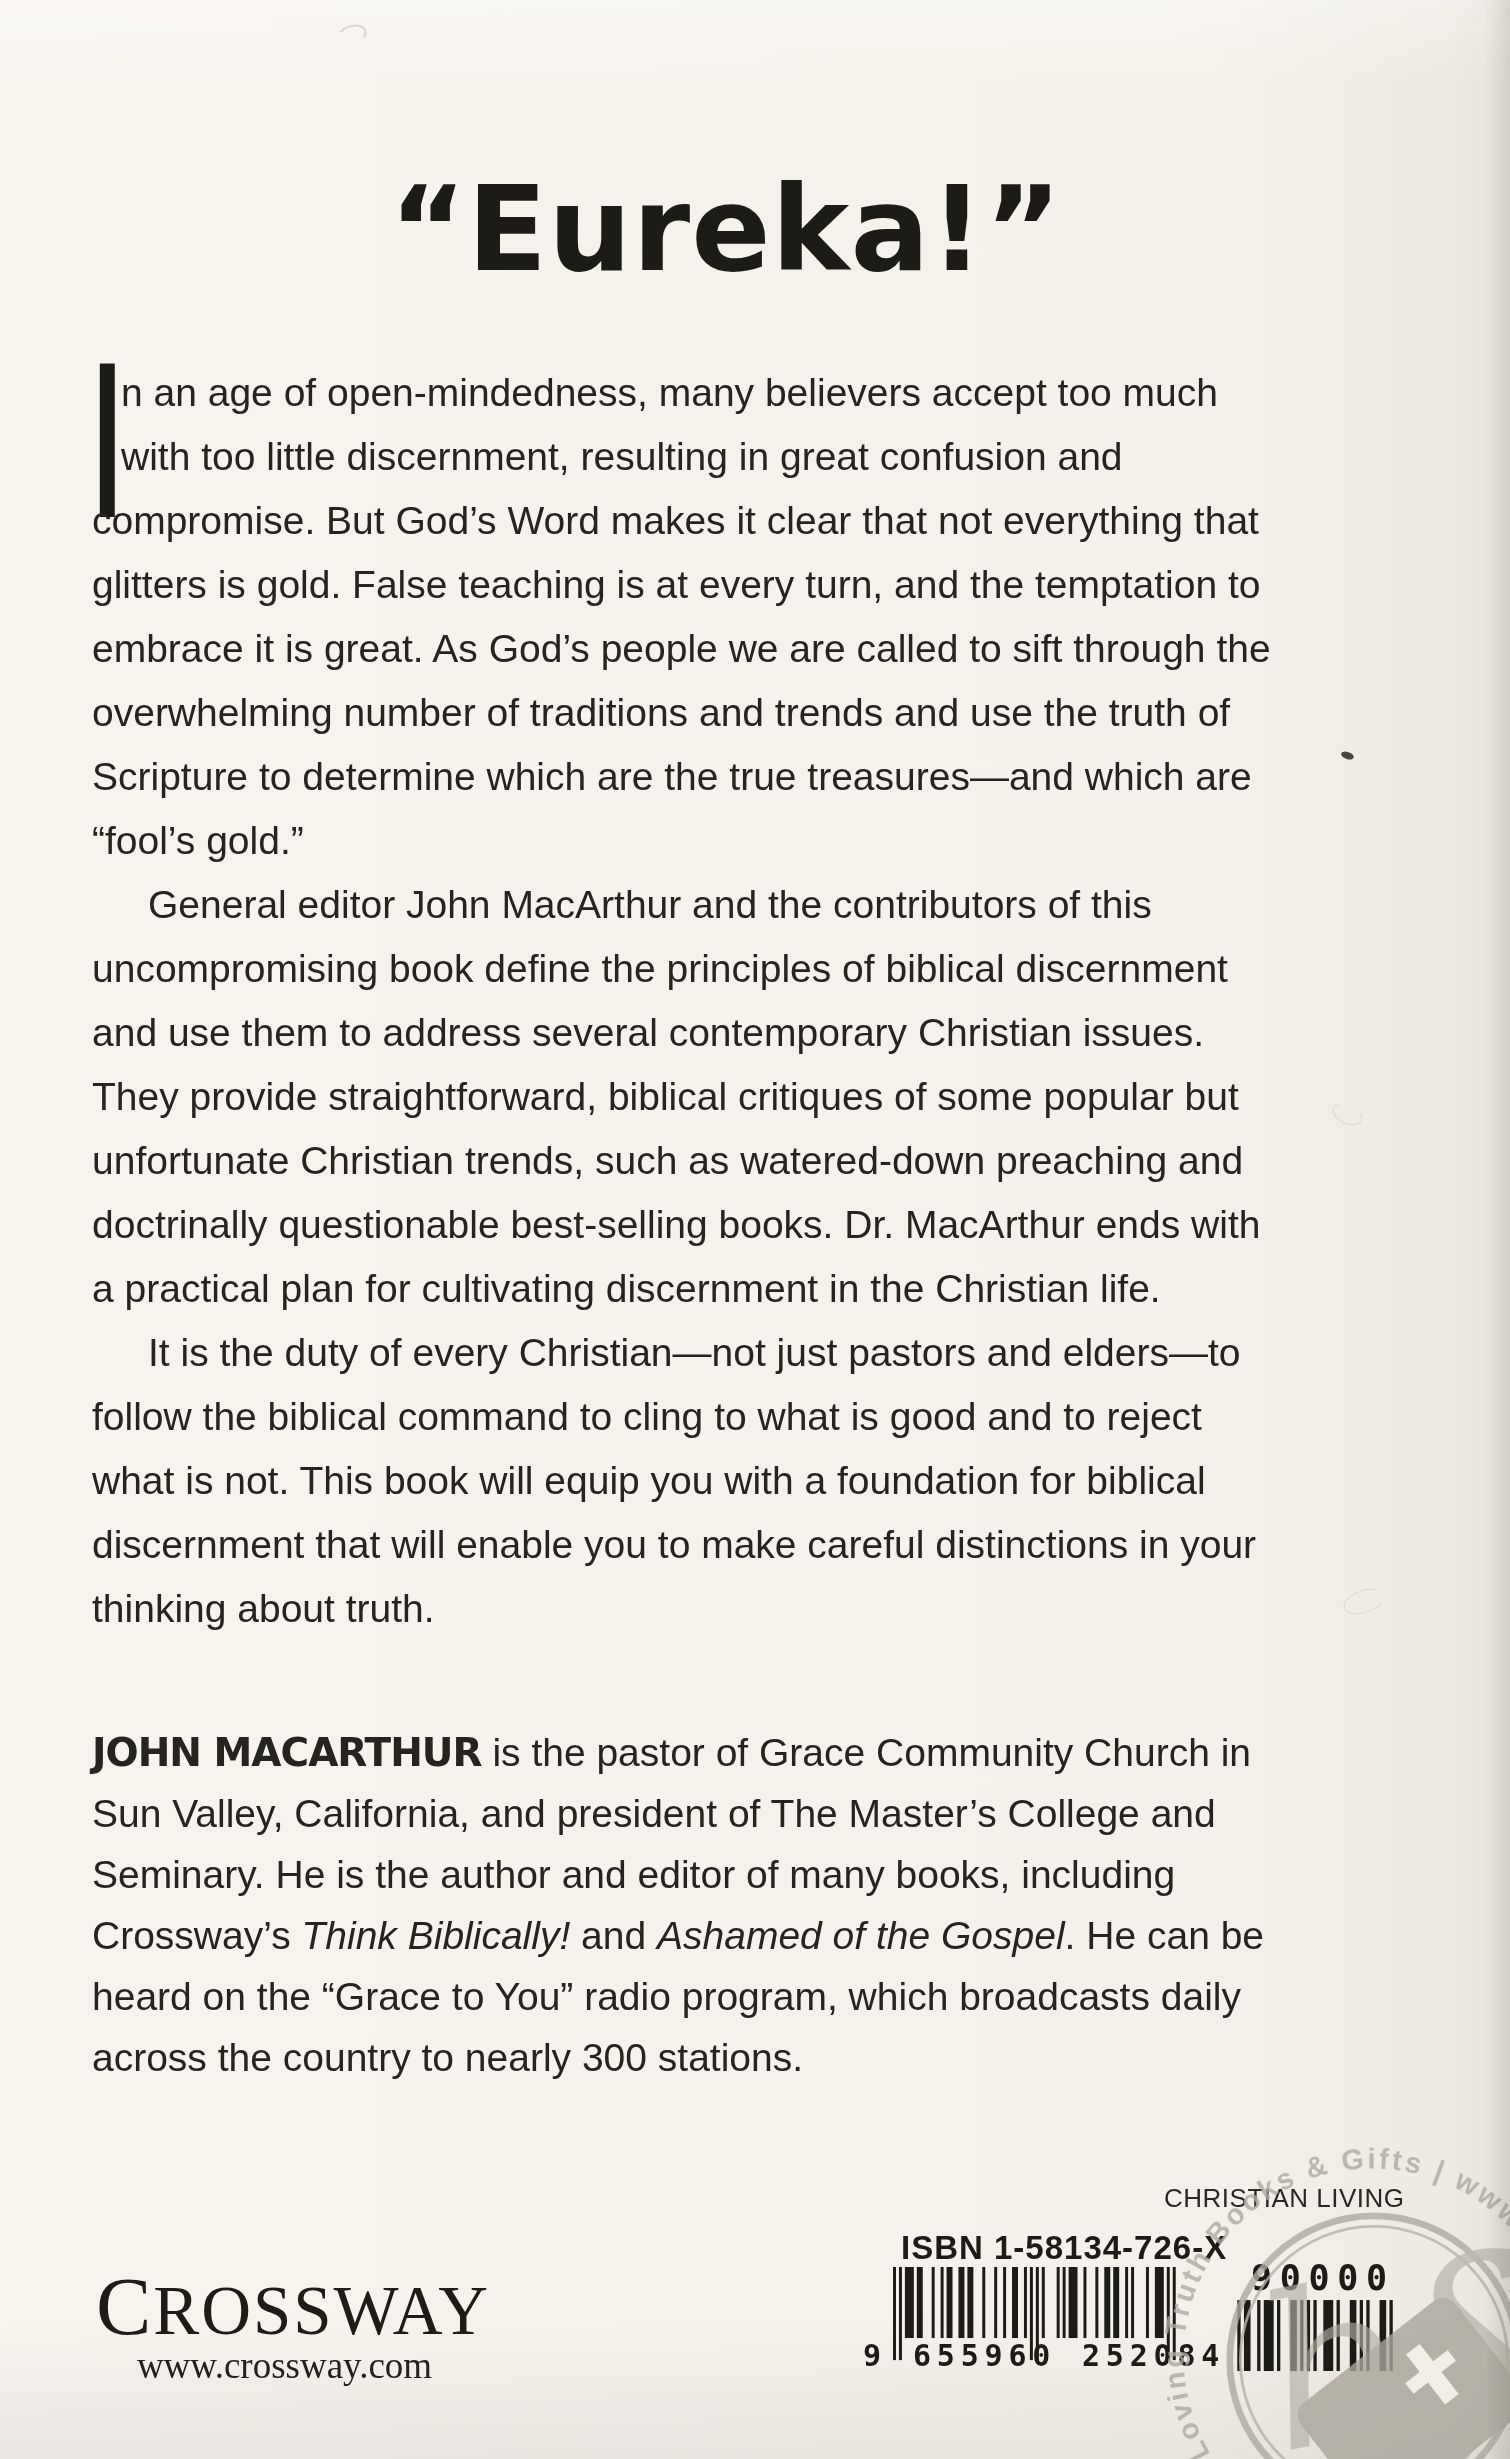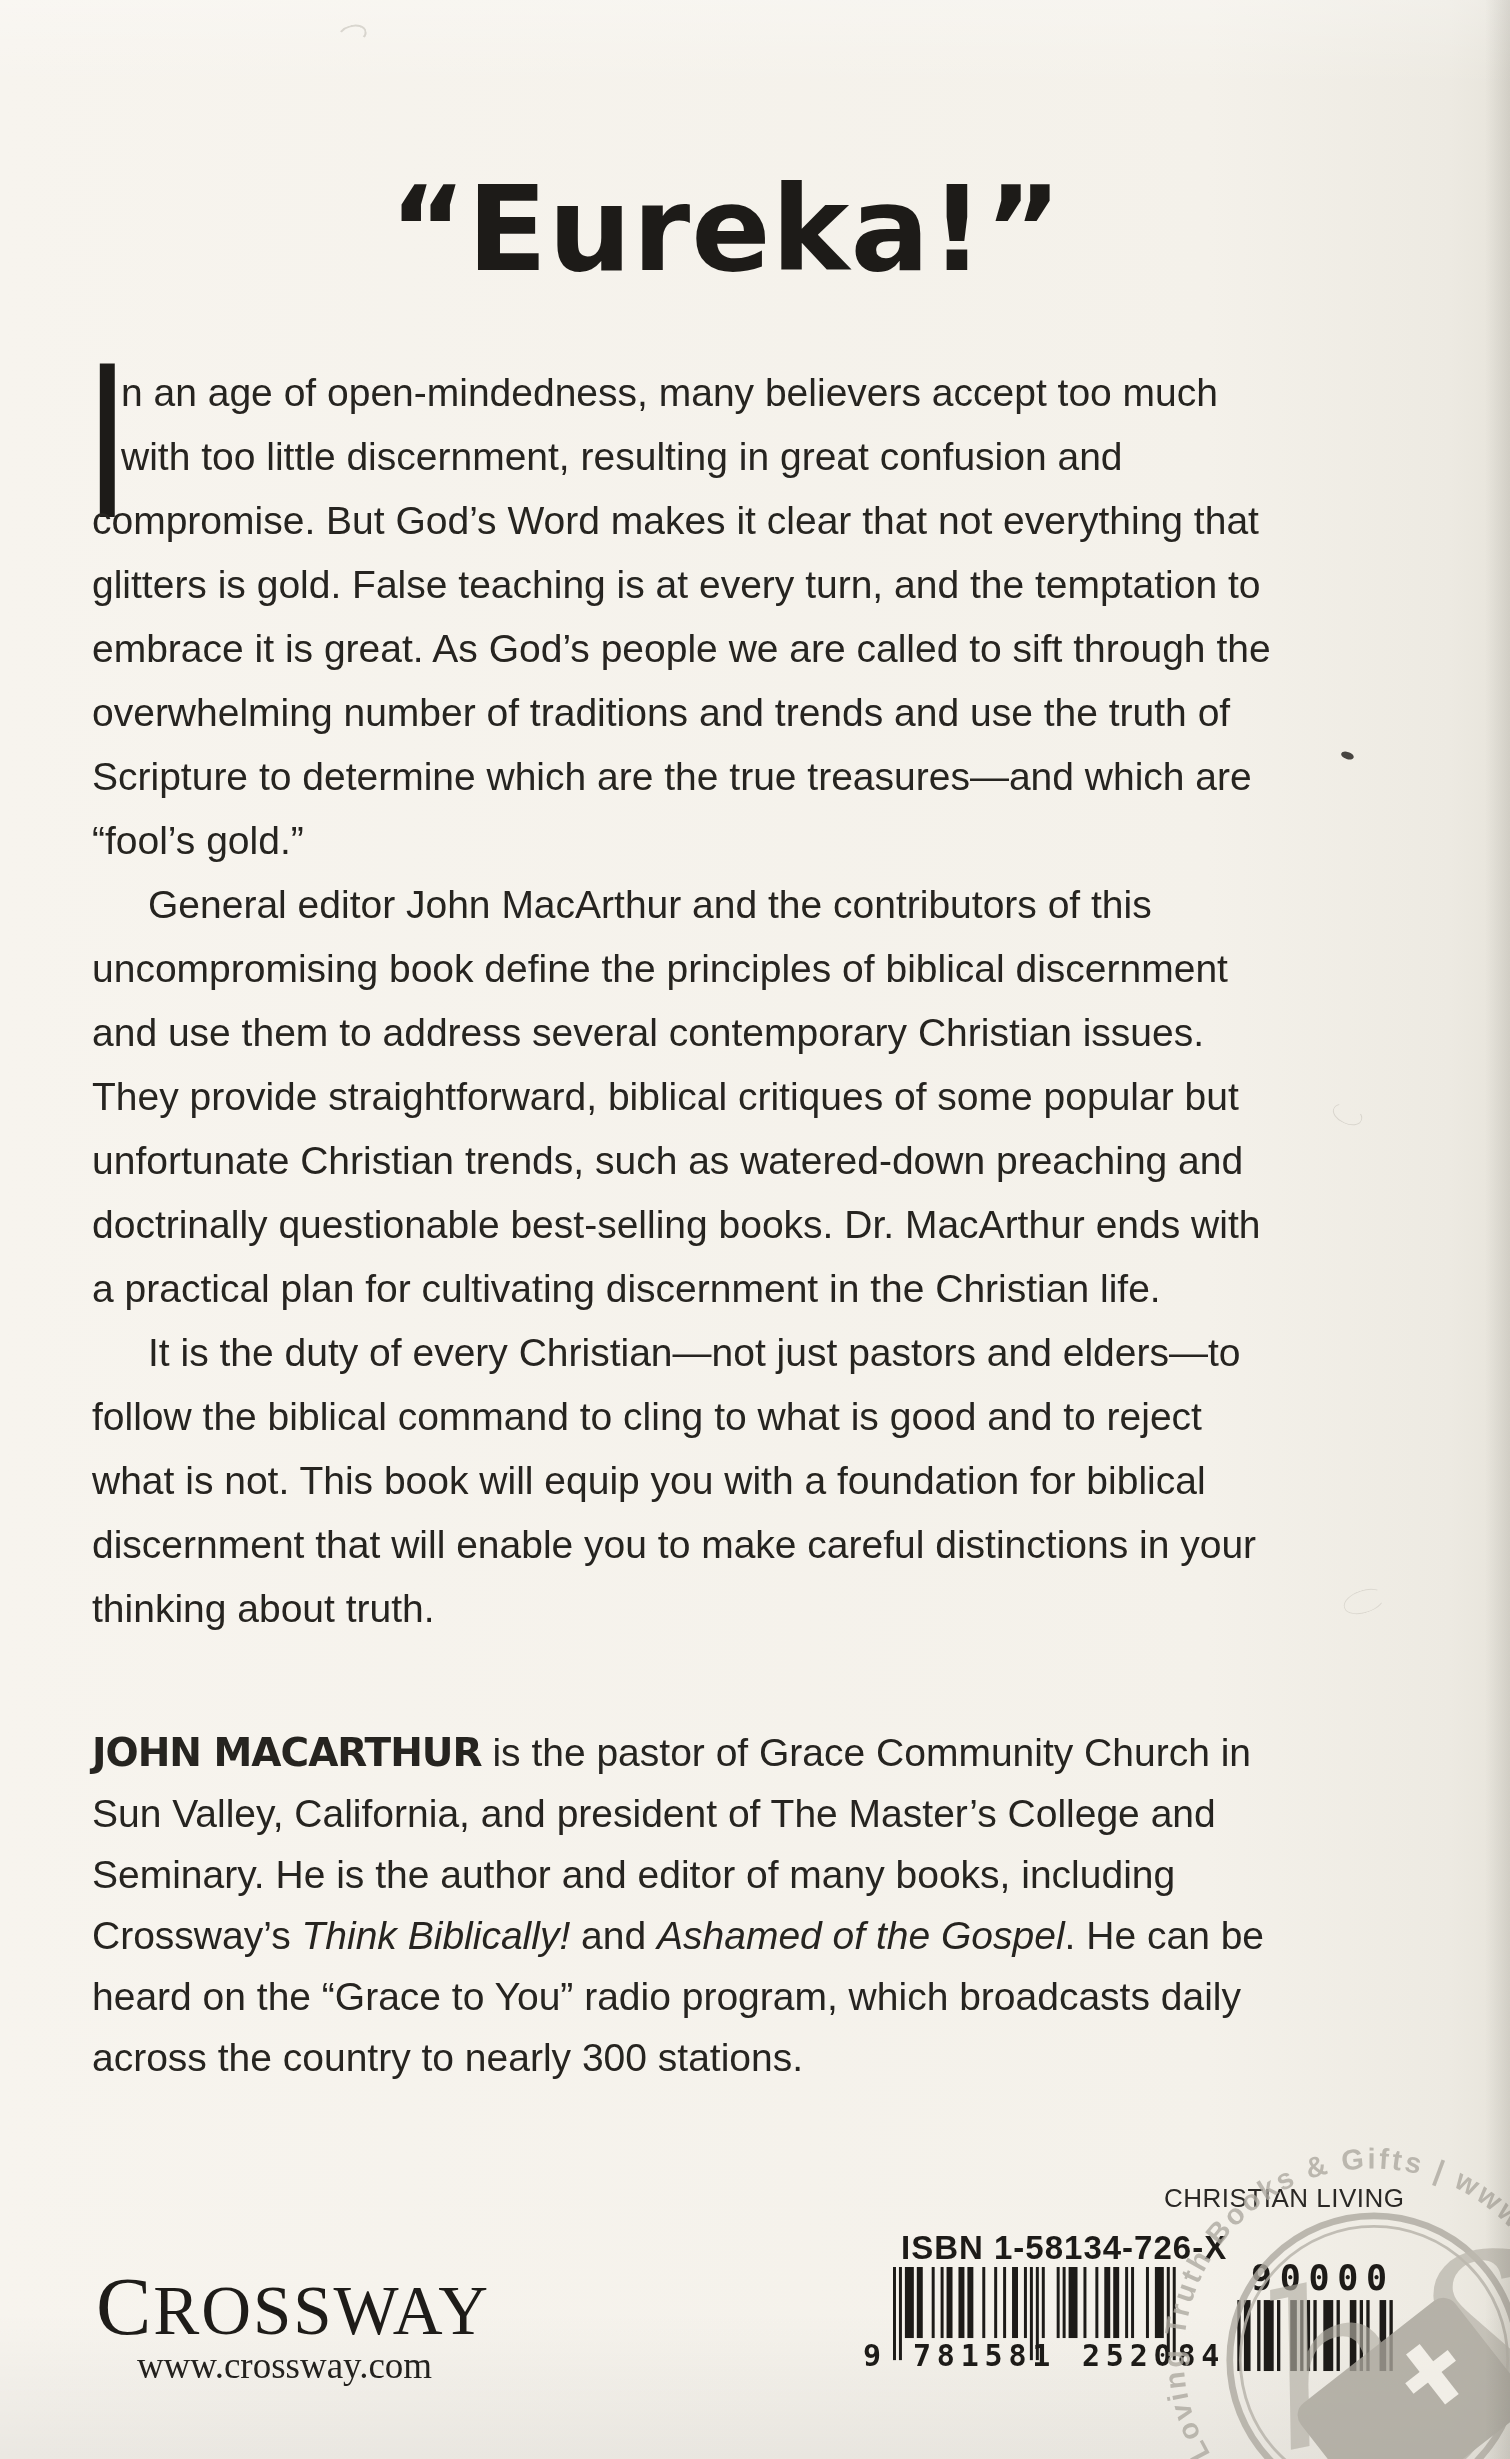--- a/index.html
+++ b/index.html
@@ -125,21 +125,21 @@
       <rect x="220.10" y="0" width="6.20" height="74" fill="#1d1b18"></rect>
       <rect x="229.40" y="0" width="6.20" height="74" fill="#1d1b18"></rect>
       <rect x="241.80" y="0" width="3.10" height="74" fill="#1d1b18"></rect>
       <rect x="248.00" y="0" width="3.10" height="74" fill="#1d1b18"></rect>
       <rect x="263.50" y="0" width="3.10" height="74" fill="#1d1b18"></rect>
       <rect x="272.80" y="0" width="9.30" height="74" fill="#1d1b18"></rect>
       <rect x="285.20" y="0" width="3.10" height="97" fill="#1d1b18"></rect>
       <rect x="291.40" y="0" width="3.10" height="97" fill="#1d1b18"></rect>
     </svg>
   <div class="bc-digit bc-lead">9</div>
-  <div class="bc-digit bc-g1">781581</div>
+  <div class="bc-digit bc-g1">655960</div>
   <div class="bc-digit bc-g2">252084</div>
 
   <div class="price-code">90000</div>
   <svg class="price-barcode" width="163" height="73" viewBox="0 0 170 76">
       <rect x="3.45" y="0" width="3.45" height="74" fill="#1d1b18"></rect>
       <rect x="10.35" y="0" width="6.90" height="74" fill="#1d1b18"></rect>
       <rect x="24.15" y="0" width="3.45" height="74" fill="#1d1b18"></rect>
       <rect x="31.05" y="0" width="10.35" height="74" fill="#1d1b18"></rect>
       <rect x="44.85" y="0" width="3.45" height="74" fill="#1d1b18"></rect>
       <rect x="58.65" y="0" width="6.90" height="74" fill="#1d1b18"></rect>

